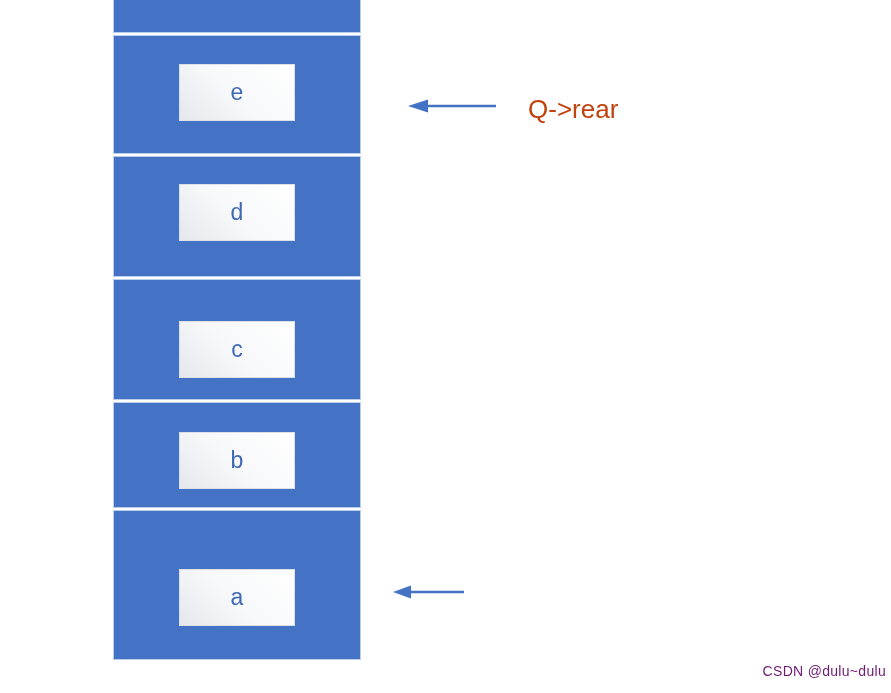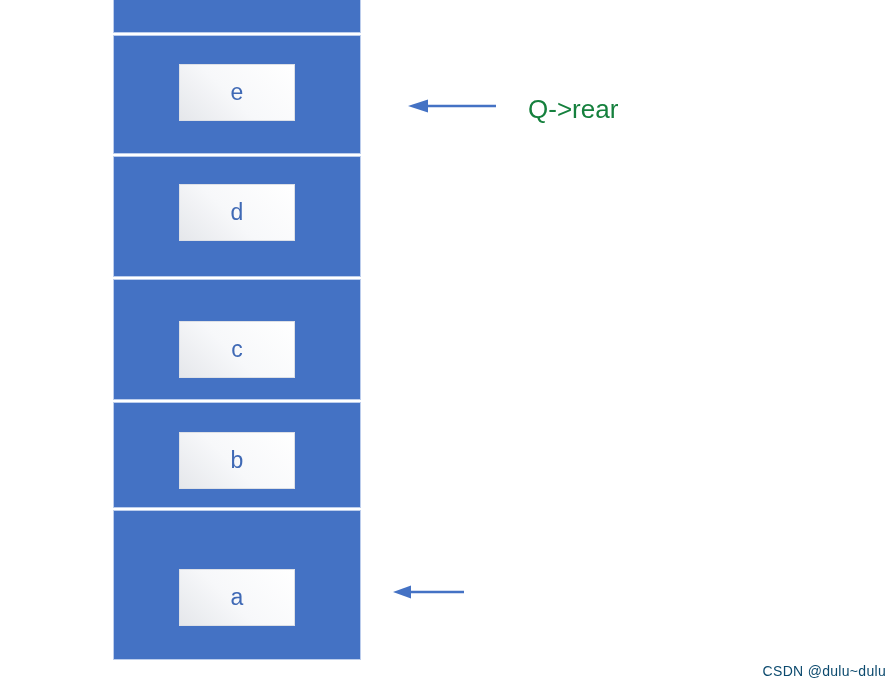--- a/index.html
+++ b/index.html
@@ -60,35 +60,35 @@
   .arrow-svg {
     position: absolute;
     overflow: visible;
   }
   .arrow-rear  { left: 406px; top: 95px; }
   .arrow-front { left: 391px; top: 581px; }
 
   
   .pointer-label {
     position: absolute;
-    color: #15803d;
+    color: #c2410c;
     font-size: 26px;
     line-height: 30px;
     white-space: nowrap;
   }
   .label-rear  { left: 528px; top: 94px; }
   .label-front { left: 510px; top: 591px; }
 
   
   .watermark {
     position: absolute;
     right: 5px;
     top: 663px;
     font-size: 14px;
-    color: #0c4a6e;
+    color: #701a75;
     letter-spacing: 0.3px;
   }
 </style>
 </head>
 <body>
 
 <div class="canvas">
 
   <div>
 

